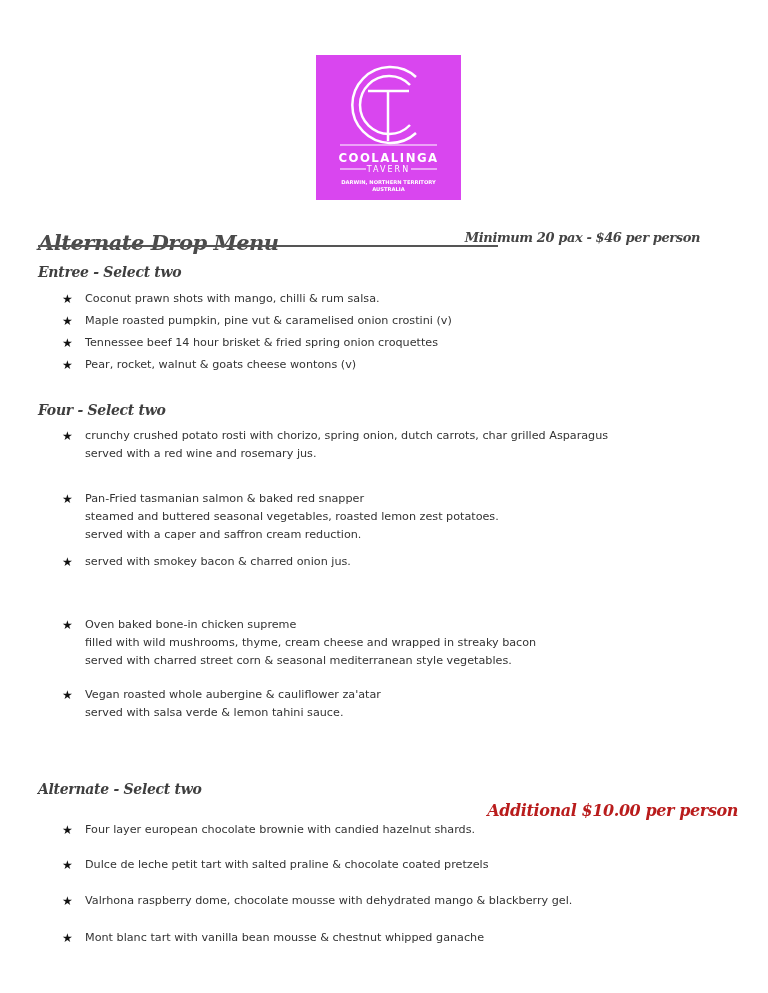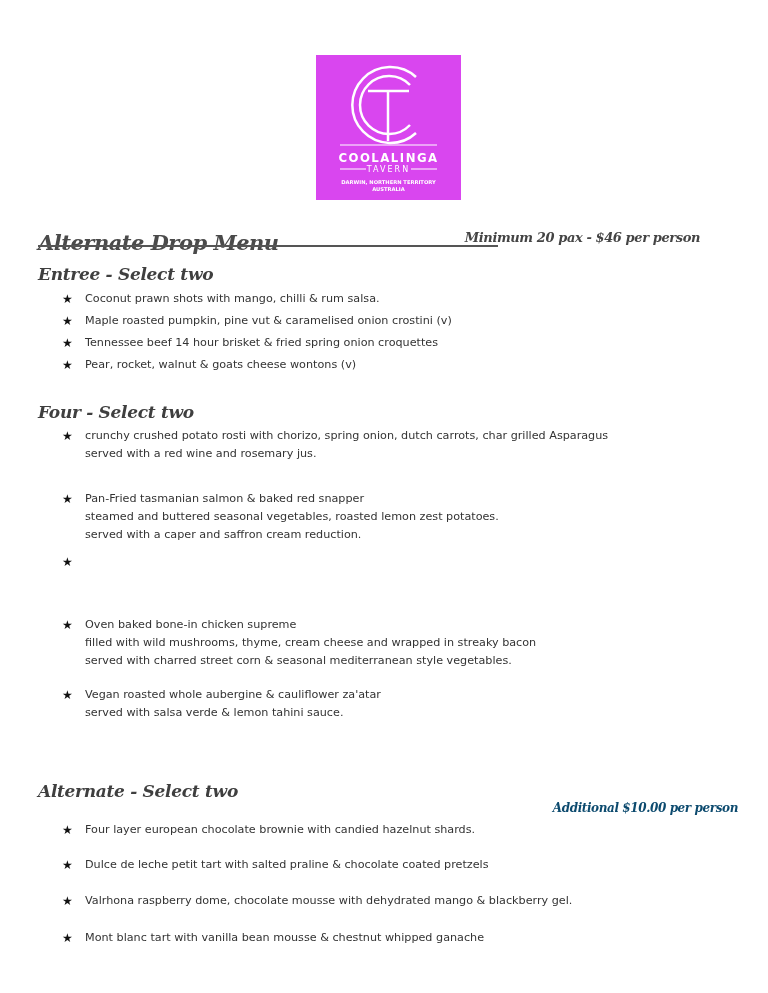--- a/index.html
+++ b/index.html
@@ -9,27 +9,27 @@
           background: #d946ef; }
   .logo svg { display: block; }
   .title-row { position: absolute; left: 38px; top: 222px; width: 662px; height: 28px; }
   .title { position: absolute; left: 0; top: 0; font-family: "DejaVu Serif", serif;
            font-style: italic; font-weight: bold; font-size: 21px; color: #4a4a4a;
            letter-spacing: -0.5px; margin-top: 8px; }
   .title-line { position: absolute; left: 0; top: 23px; width: 460px; height: 2px; background: #555; }
   .price { position: absolute; right: 0; top: 8px; font-family: "DejaVu Serif", serif;
            font-style: italic; font-weight: bold; font-size: 13px; color: #444; letter-spacing: -0.4px; }
   .section-title { position: absolute; left: 38px; font-family: "DejaVu Serif", serif;
-           font-style: italic; font-weight: bold; font-size: 17px; color: #3f3f3f; letter-spacing: -0.3px; }
+           font-style: italic; font-weight: bold; font-size: 14px; color: #3f3f3f; letter-spacing: -0.3px; }
   .item { position: absolute; left: 62px; font-size: 11.2px; line-height: 18px; color: #333; }
   .star { position: absolute; left: 0; top: 0; font-size: 12px; color: #111; }
   .item-text { margin-left: 23px; white-space: nowrap; }
   .item-text div { white-space: nowrap; }
   .additional { position: absolute; right: 30px; top: 801px; font-family: "DejaVu Serif", serif;
-           font-style: italic; font-weight: bold; font-size: 12px; color: #0c4a6e; letter-spacing: -0.4px; }
+           font-style: italic; font-weight: bold; font-size: 16px; color: #b91c1c; letter-spacing: -0.4px; }
 </style>
 </head>
 <body>
 
 <div class="logo">
   <svg width="145" height="145" viewBox="0 0 145 145">
     <path d="M 100 22 A 38 38 0 1 0 100 78" fill="none" stroke="#fff" stroke-width="2.5"></path>
     <path d="M 94 30 A 29 29 0 1 0 94 70" fill="none" stroke="#fff" stroke-width="2.5"></path>
     <line x1="52" y1="36" x2="93" y2="36" stroke="#fff" stroke-width="2.5"></line>
     <line x1="72" y1="36" x2="72" y2="86" stroke="#fff" stroke-width="2.5"></line>
@@ -89,20 +89,21 @@
   <span class="star">★</span>
   <div class="item-text">
     <div>Pan-Fried tasmanian salmon &amp; baked red snapper</div>
     <div>steamed and buttered seasonal vegetables, roasted lemon zest potatoes.</div>
     <div>served with a caper and saffron cream reduction.</div>
   </div>
 </div>
 <div class="item" style="top:553px">
   <span class="star">★</span>
   <div class="item-text">
+    <div>served with smokey bacon &amp; charred onion jus.</div>
   </div>
 </div>
 <div class="item" style="top:616px">
   <span class="star">★</span>
   <div class="item-text">
     <div>Oven baked bone-in chicken supreme</div>
     <div>filled with wild mushrooms, thyme, cream cheese and wrapped in streaky bacon</div>
     <div>served with charred street corn &amp; seasonal mediterranean style vegetables.</div>
   </div>
 </div>

